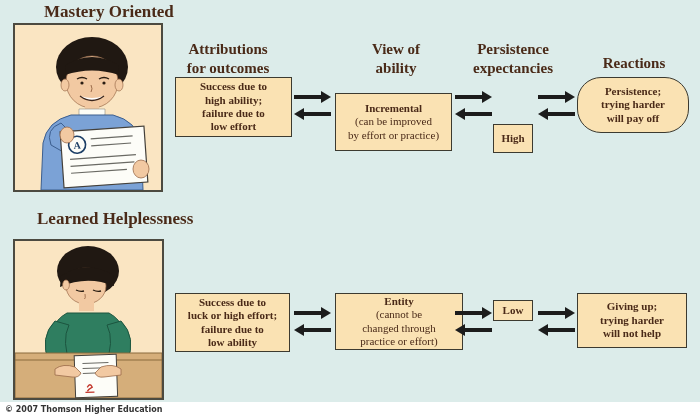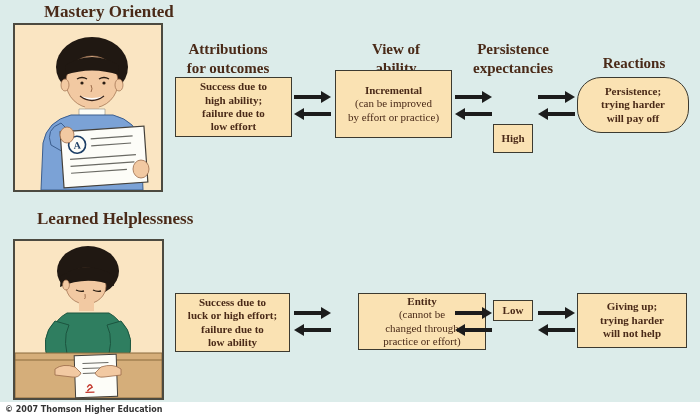--- a/index.html
+++ b/index.html
@@ -93,21 +93,21 @@
 failure due to
 low effort</div>
 
     <div class="arrow right" style="left:294px;top:91px;">
         <i class="shaft"></i>
       </div>
     <div class="arrow left" style="left:294px;top:108px;">
         <i class="shaft"></i>
       </div>
 
-    <div class="box" style="left:335px;top:70px;width:117px;height:68px;">
+    <div class="box" style="left:335px;top:93px;width:117px;height:58px;">
       <span>Incremental</span>
       <span class="detail">(can be improved
 by effort or practice)</span>
     </div>
 
     <div class="arrow right" style="left:455px;top:91px;">
         <i class="shaft"></i>
       </div>
     <div class="arrow left" style="left:455px;top:108px;">
         <i class="shaft"></i>
@@ -168,21 +168,21 @@
 failure due to
 low ability</div>
 
     <div class="arrow right" style="left:294px;top:307px;">
         <i class="shaft"></i>
       </div>
     <div class="arrow left" style="left:294px;top:324px;">
         <i class="shaft"></i>
       </div>
 
-    <div class="box" style="left:335px;top:293px;width:128px;height:57px;margin-left:23px;">
+    <div class="box" style="left:335px;top:293px;width:128px;height:57px;">
       <span>Entity</span>
       <span class="detail">(cannot be
 changed through
 practice or effort)</span>
     </div>
 
     <div class="arrow right" style="left:455px;top:307px;">
         <i class="shaft"></i>
       </div>
     <div class="arrow left" style="left:455px;top:324px;">

